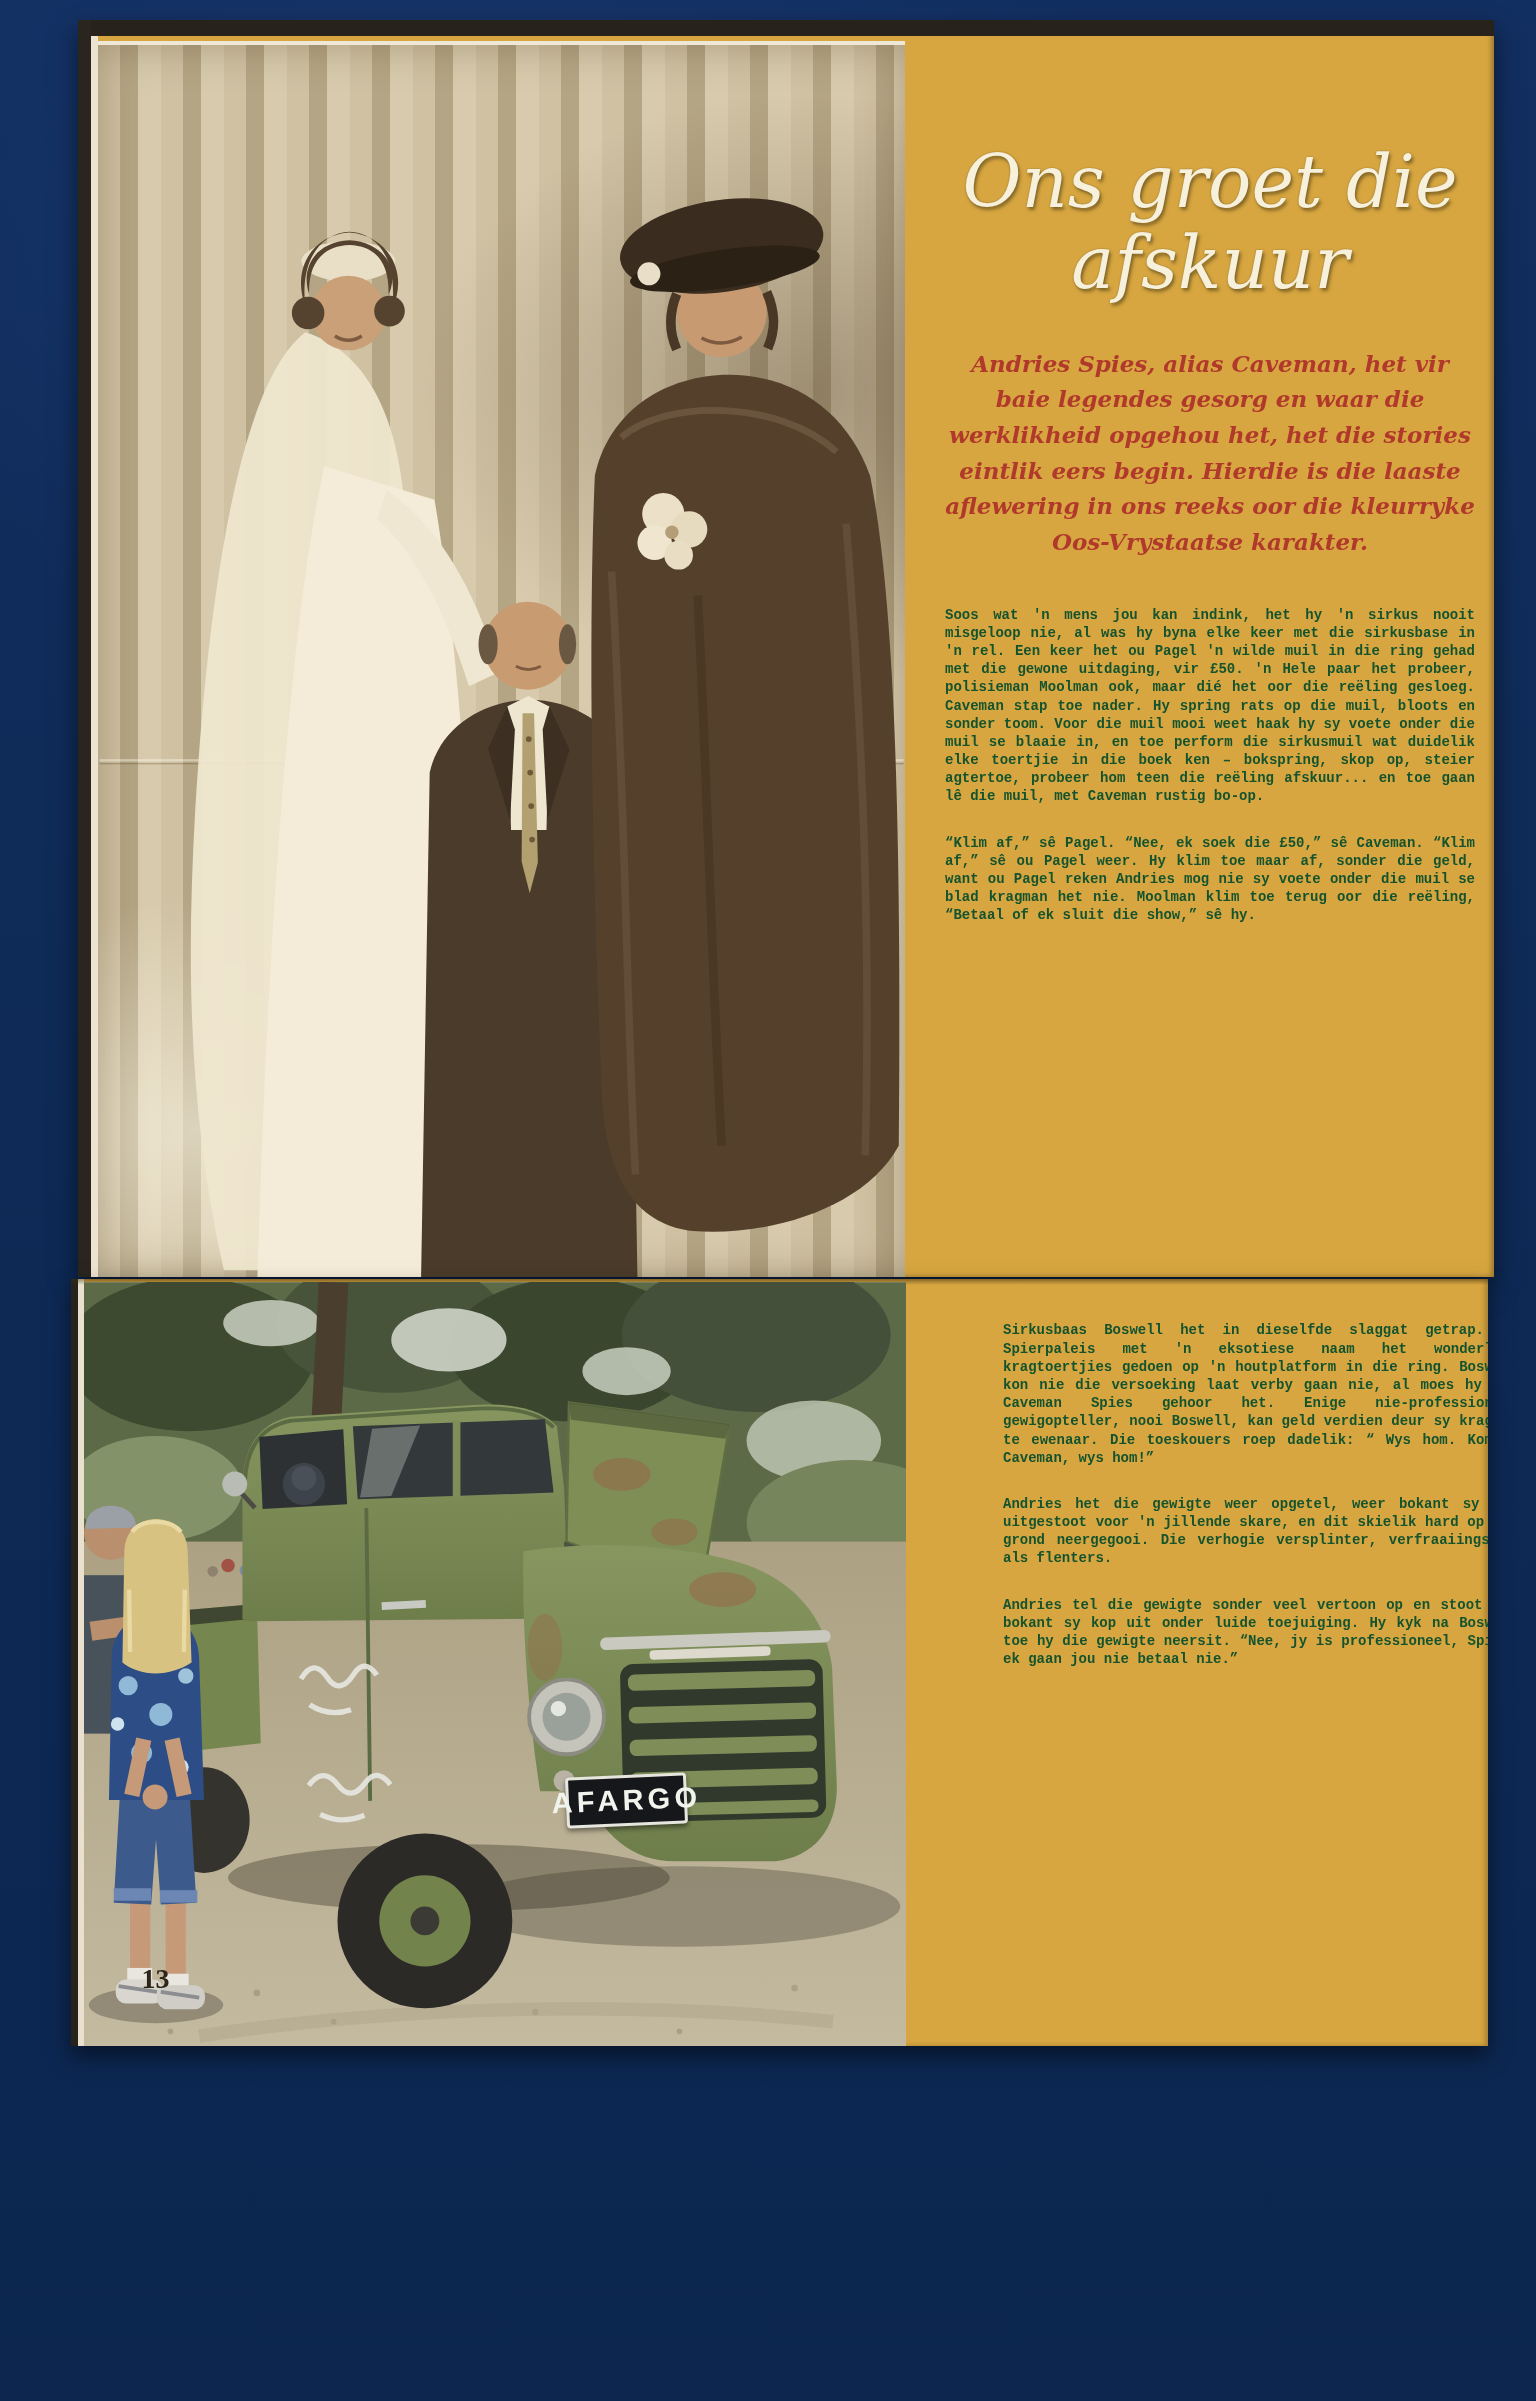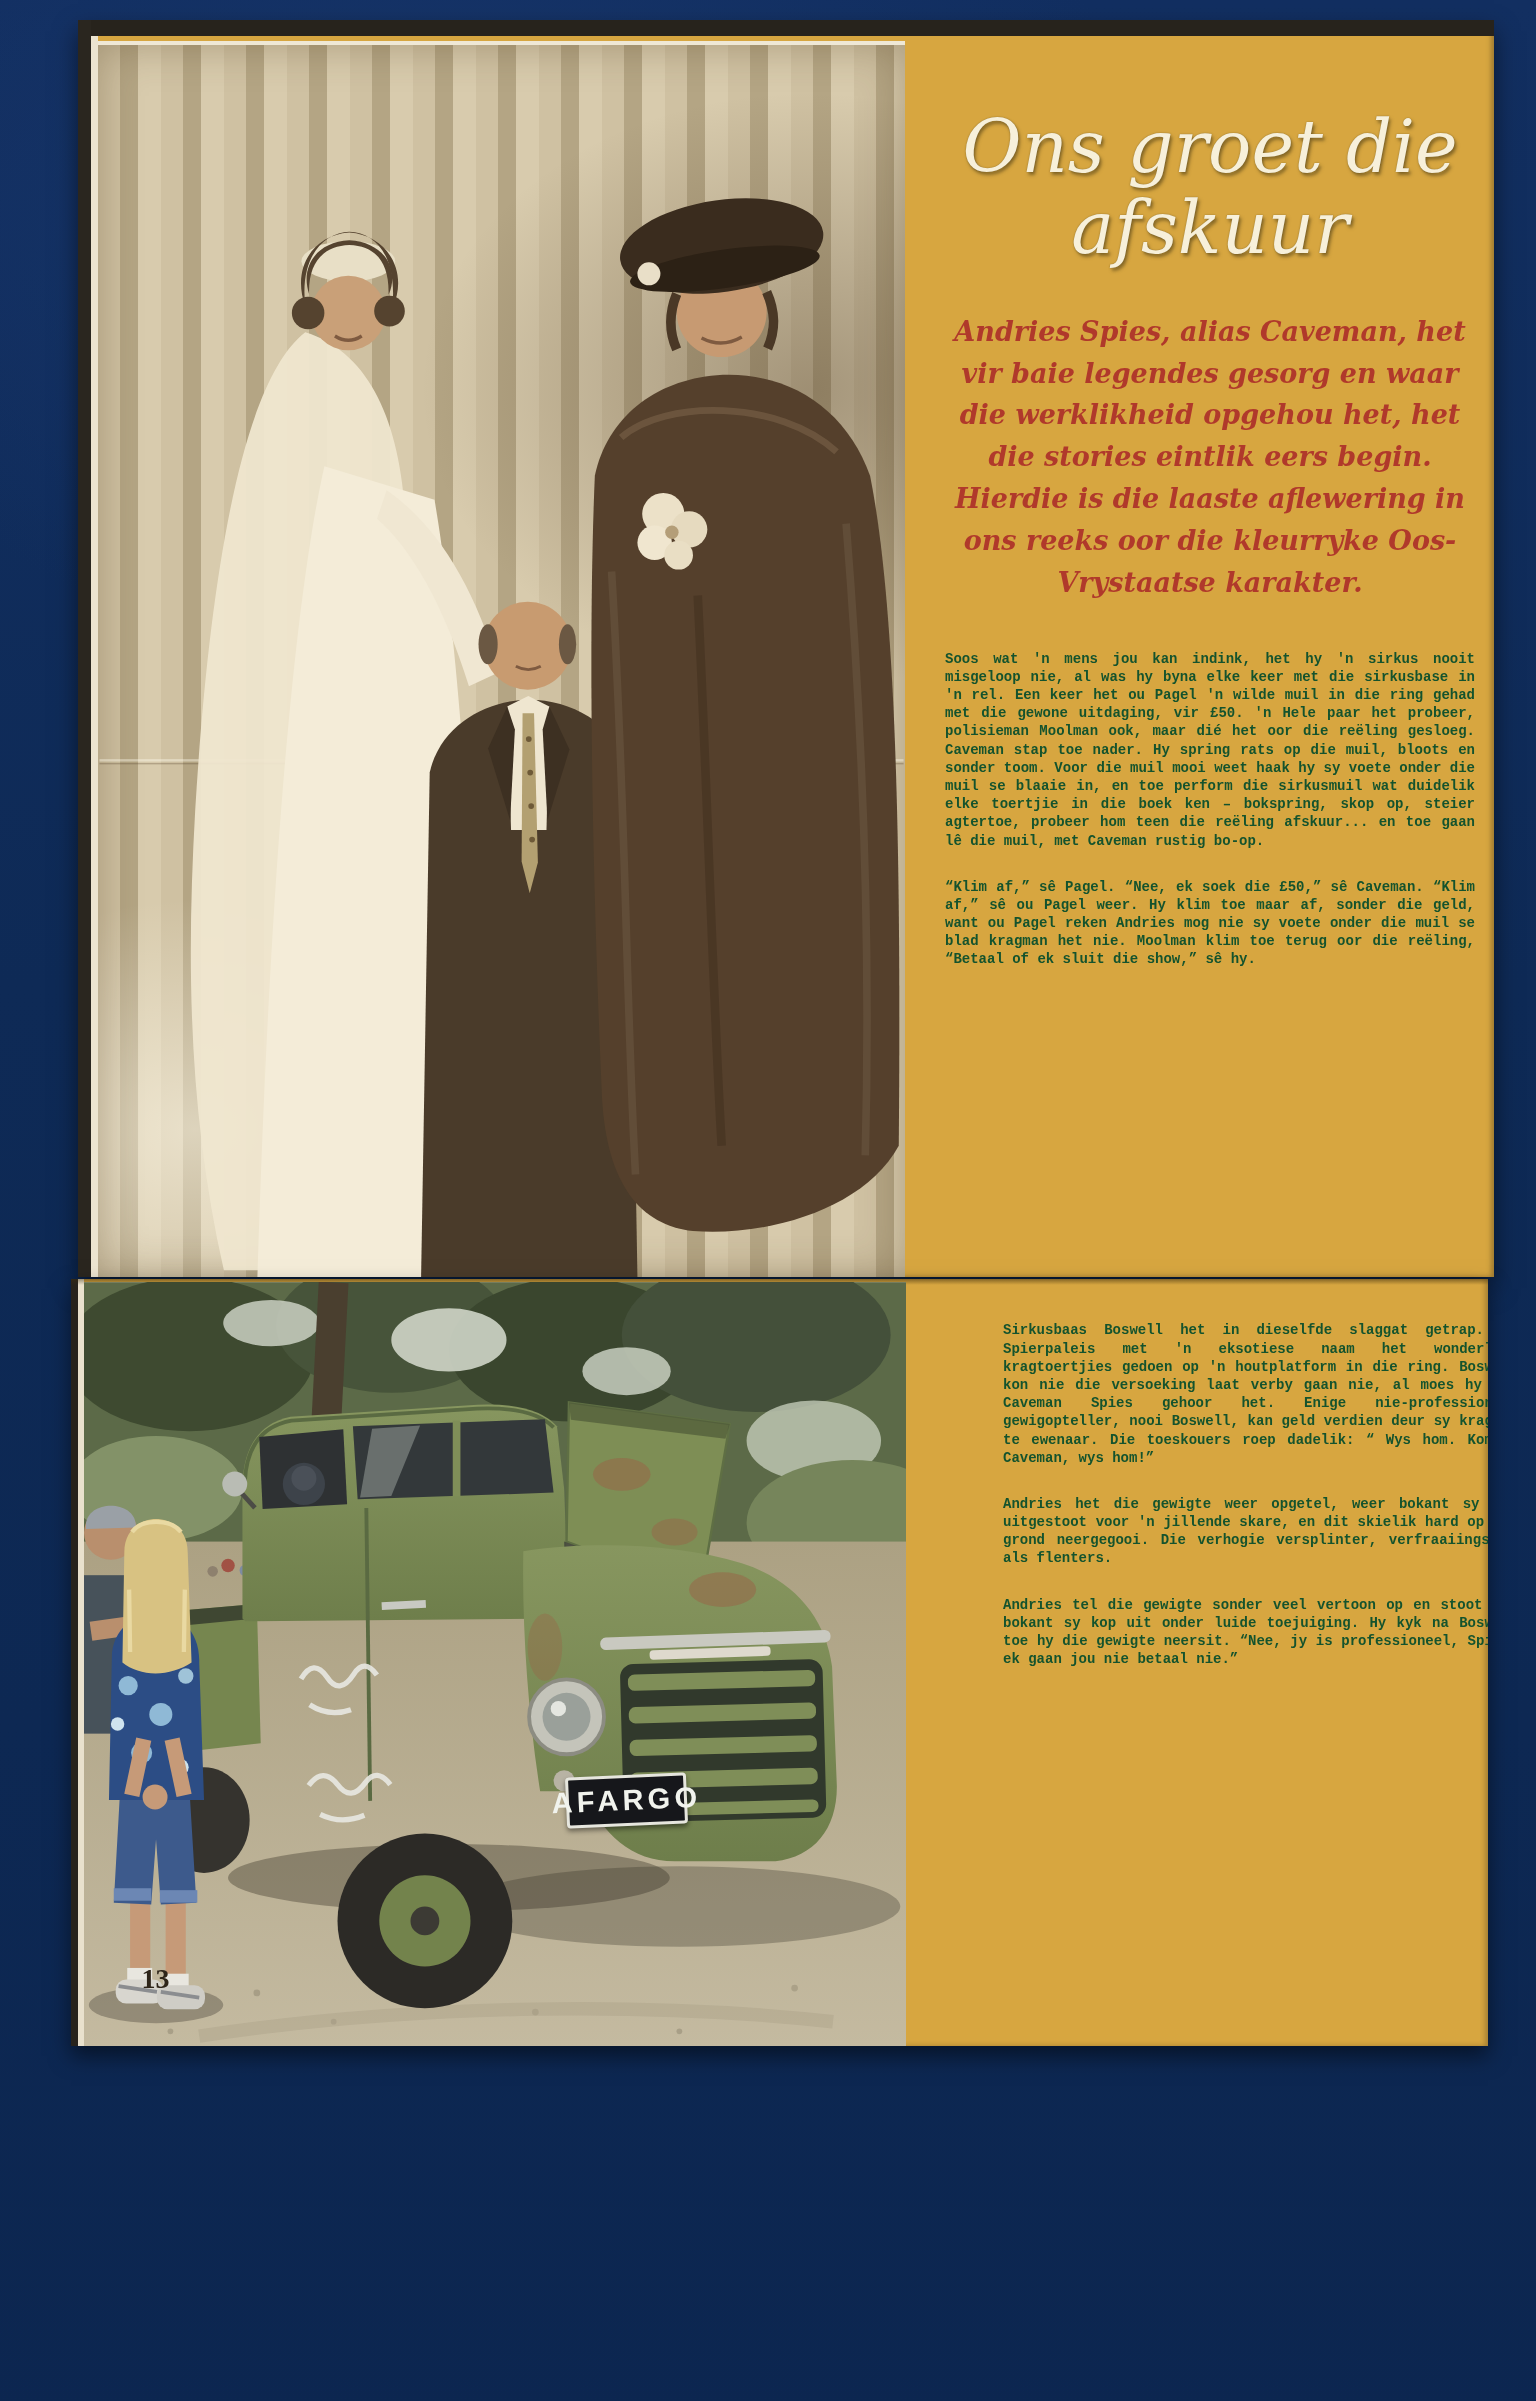--- a/index.html
+++ b/index.html
@@ -29,26 +29,26 @@
       radial-gradient(624px 480px at 88% 28%, rgba(80,62,40,.38), rgba(80,62,40,0) 62%),
       radial-gradient(480px 384px at 12% 88%, rgba(255,250,235,.55), rgba(255,250,235,0) 60%),
       repeating-linear-gradient(90deg,#cfc1a2 0 22px,#b4a584 22px 40px,#d8cbad 40px 63px);
     box-shadow:inset 0 0 43px rgba(80,60,30,.35);}
   .photo-truck{left:13.4px;top:2.9px;width:822px;height:765px;background:#b5ab8f}
 
   .col{position:absolute}
   .col-top{left:867px;top:21px;width:530px}
   .col-bottom{left:932px;top:14.4px;width:515px}
 
-  .title{margin-top:66px;text-align:center;font-family:"DejaVu Serif",serif;font-style:italic;
+  .title{margin-top:101px;text-align:center;font-family:"DejaVu Serif",serif;font-style:italic;
     font-weight:400;color:#f7f0da;font-size:72px;line-height:1.13;
     text-shadow:1.9px 2.9px 3.4px rgba(70,54,18,.55), 0 0 1.4px rgba(120,96,40,.9);}
   .title .tl{display:block}
   .intro{margin-top:41px;text-align:center;font-family:"DejaVu Serif",serif;font-style:italic;
-    font-weight:700;color:#b0392b;font-size:27px;line-height:1.55}
+    font-weight:700;color:#b0392b;font-size:23px;line-height:1.55}
   .body-p{margin-top:28px;text-align:justify;font-family:Liberation Mono, monospace;
     font-weight:600;color:#14532d;font-size:14px;line-height:1.3}
   .gap-top{margin-top:46px}
 
   .plate{position:absolute;left:482px;top:493px;width:121px;height:51px;display:flex;
     align-items:center;justify-content:center;background:#16171b;border:3.4px solid #e6e6de;
     border-radius:3.8px;transform:rotate(-2.5deg);box-shadow:0 2.9px 5.8px rgba(0,0,0,.45)}
   .plate span{font-family:"Liberation Sans",sans-serif;font-weight:700;font-size:29px;
     letter-spacing:4.3px;color:#f1f3ed}
   .pageno{position:absolute;left:57px;top:681px;font-family:"Liberation Serif",serif;

